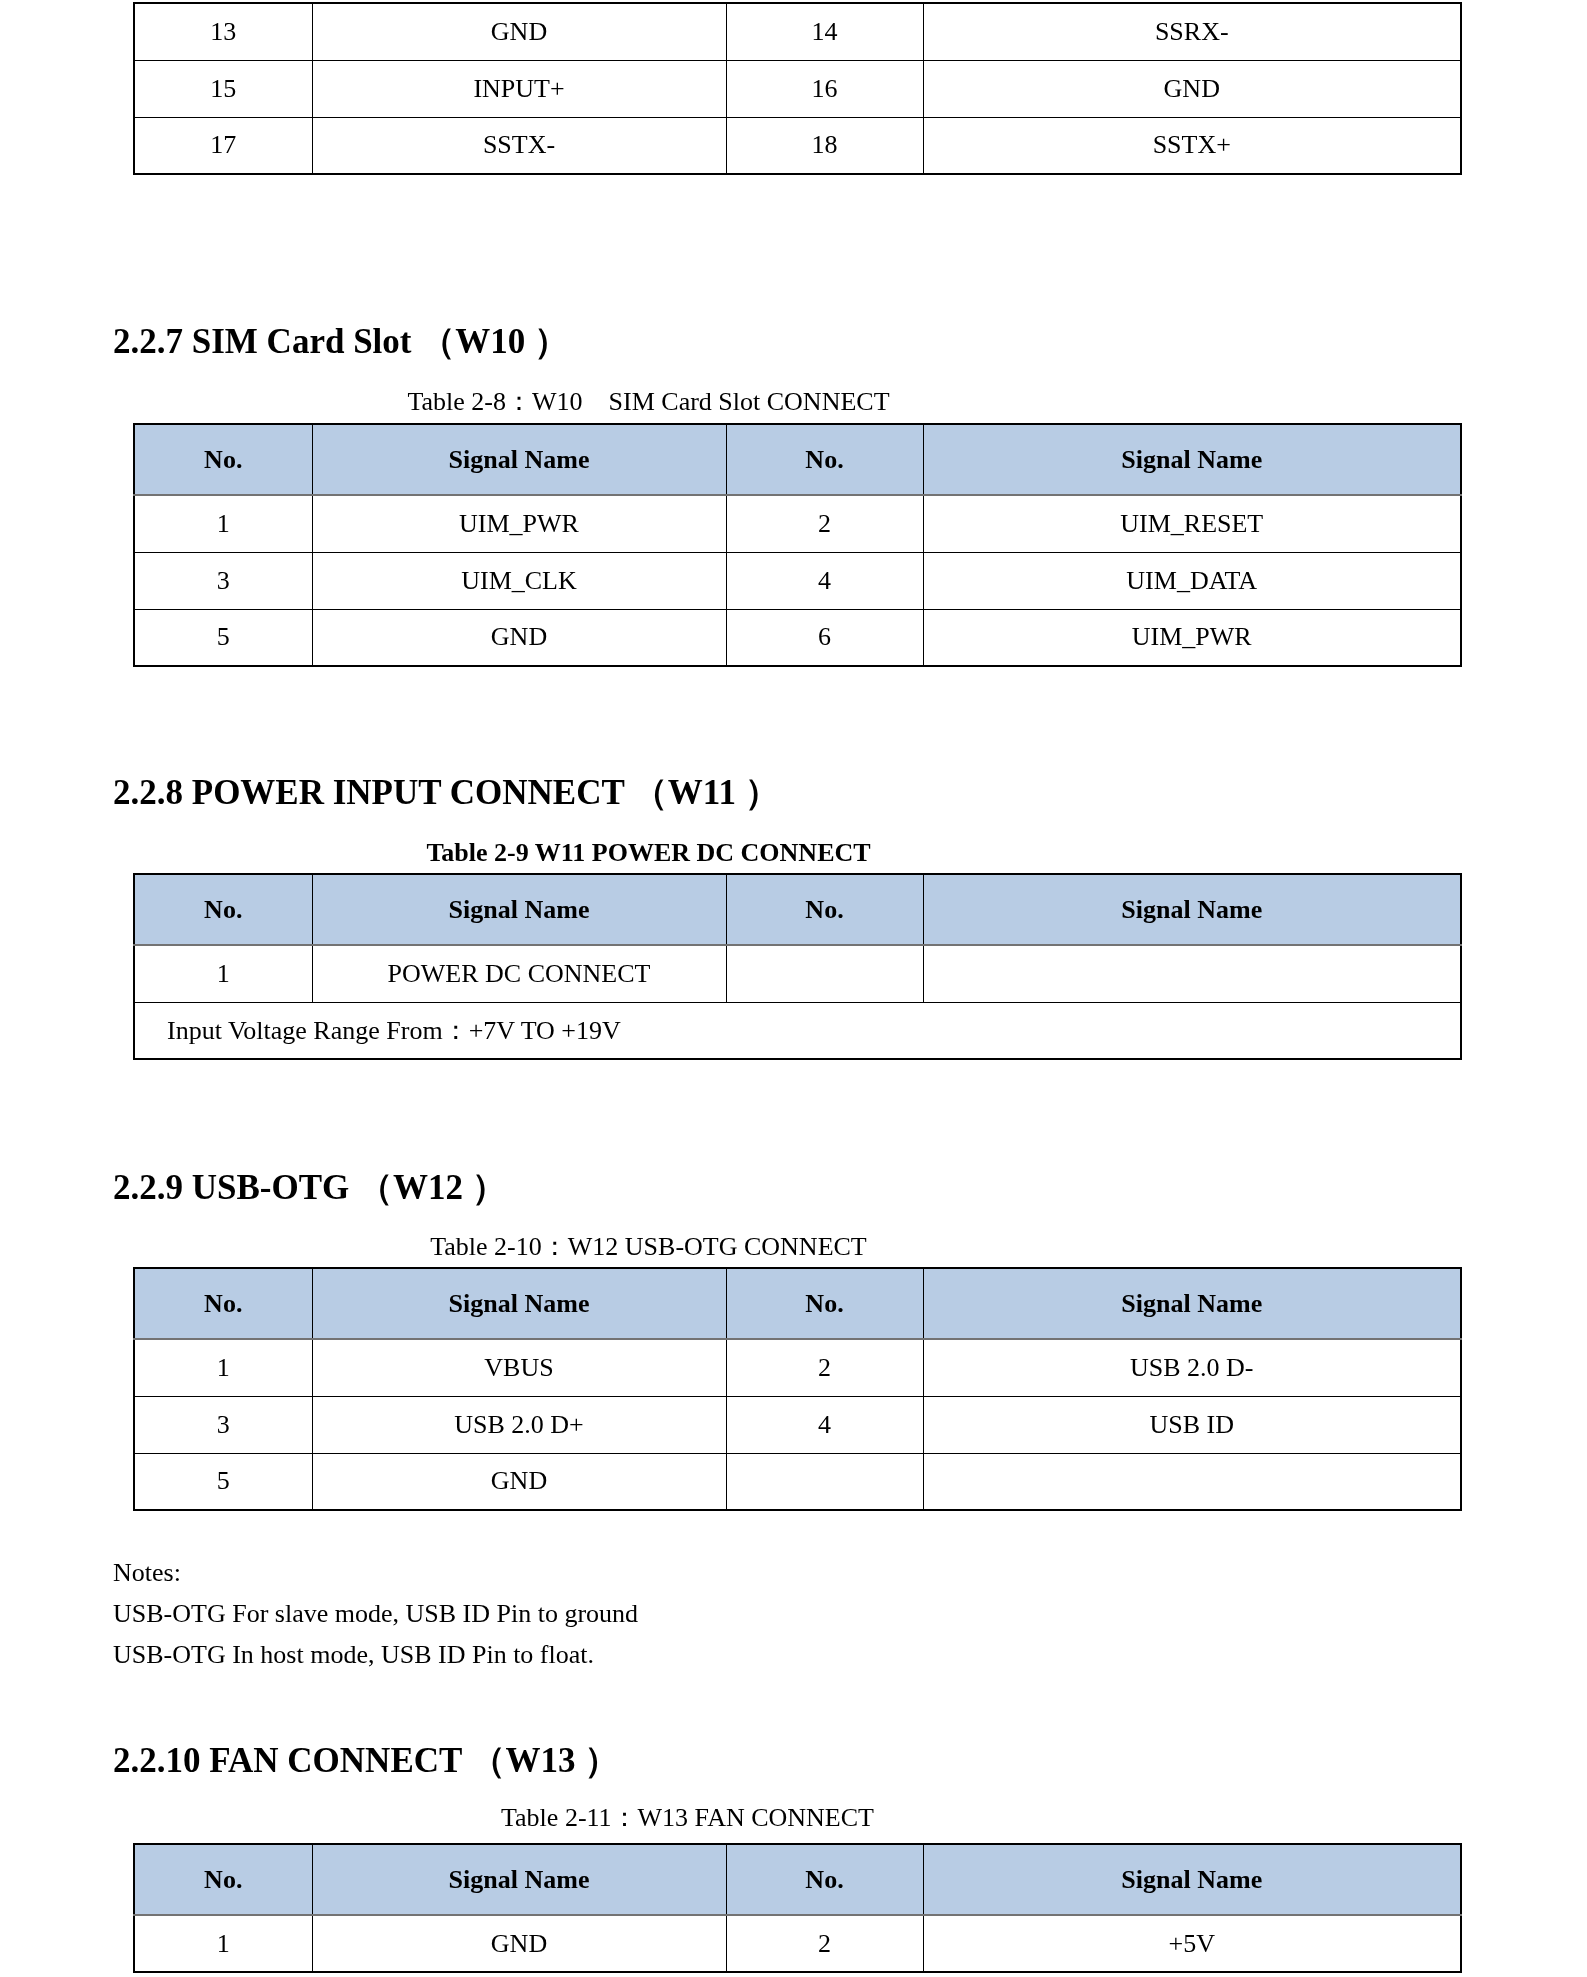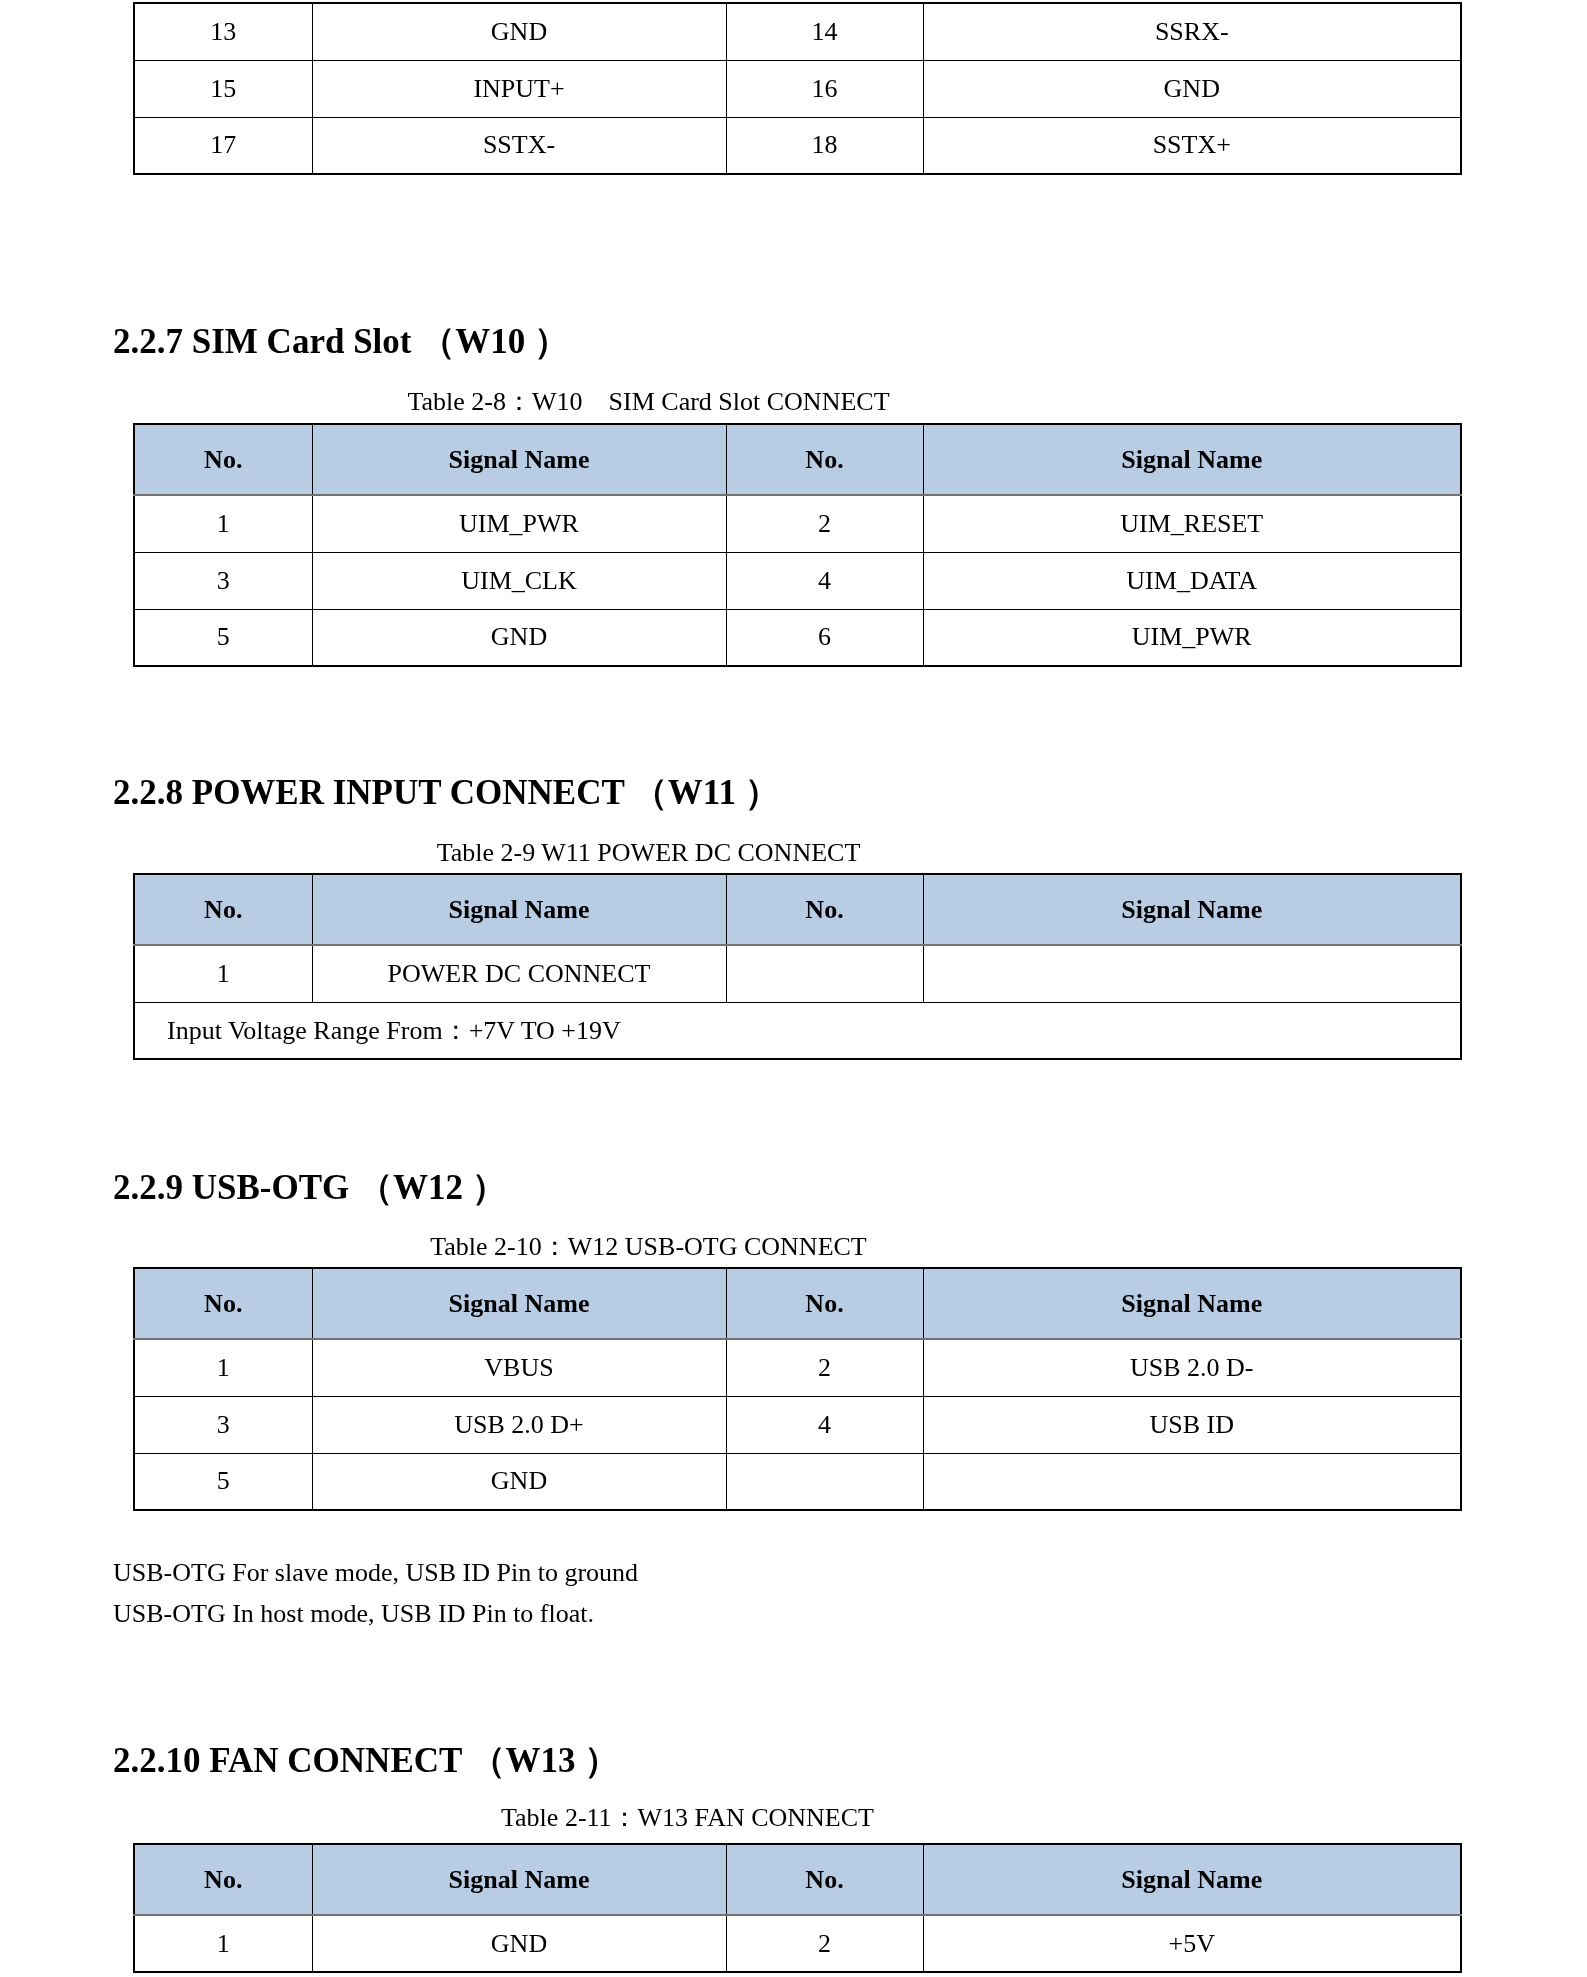--- a/index.html
+++ b/index.html
@@ -84,21 +84,21 @@
   <tr>
     <td>5</td>
     <td>GND</td>
     <td>6</td>
     <td>UIM_PWR</td>
   </tr>
 </tbody>
   </table>
 
 <div class="heading" style="top:773px;">2.2.8 POWER INPUT CONNECT （W11 ）</div>
-<div class="caption" style="top:838px;">Table 2-9 W11 POWER DC CONNECT</div>
+<div class="caption" style="top:838px;font-weight:bold;">Table 2-9 W11 POWER DC CONNECT</div>
 <table class="pin" style="top:873px;">
   <colgroup>
       <col class="c1">
       <col class="c2">
       <col class="c3">
       <col class="c4">
     </colgroup>
   <tbody>
       <tr class="head">
     <th>No.</th>
@@ -149,20 +149,21 @@
   <tr>
     <td>5</td>
     <td>GND</td>
     <td></td>
     <td></td>
   </tr>
 </tbody>
   </table>
 
 <div class="notes" style="top:1552px;">
+  <div>Notes:</div>
   <div>USB-OTG For slave mode, USB ID Pin to ground</div>
   <div>USB-OTG In host mode, USB ID Pin to float.</div>
 </div>
 
 <div class="heading" style="top:1741px;">2.2.10 FAN CONNECT （W13 ）</div>
 <div class="caption" style="top:1803px;padding-left:39px;">Table 2-11：W13 FAN CONNECT</div>
 <table class="pin" style="top:1843px;">
   <colgroup>
       <col class="c1">
       <col class="c2">

